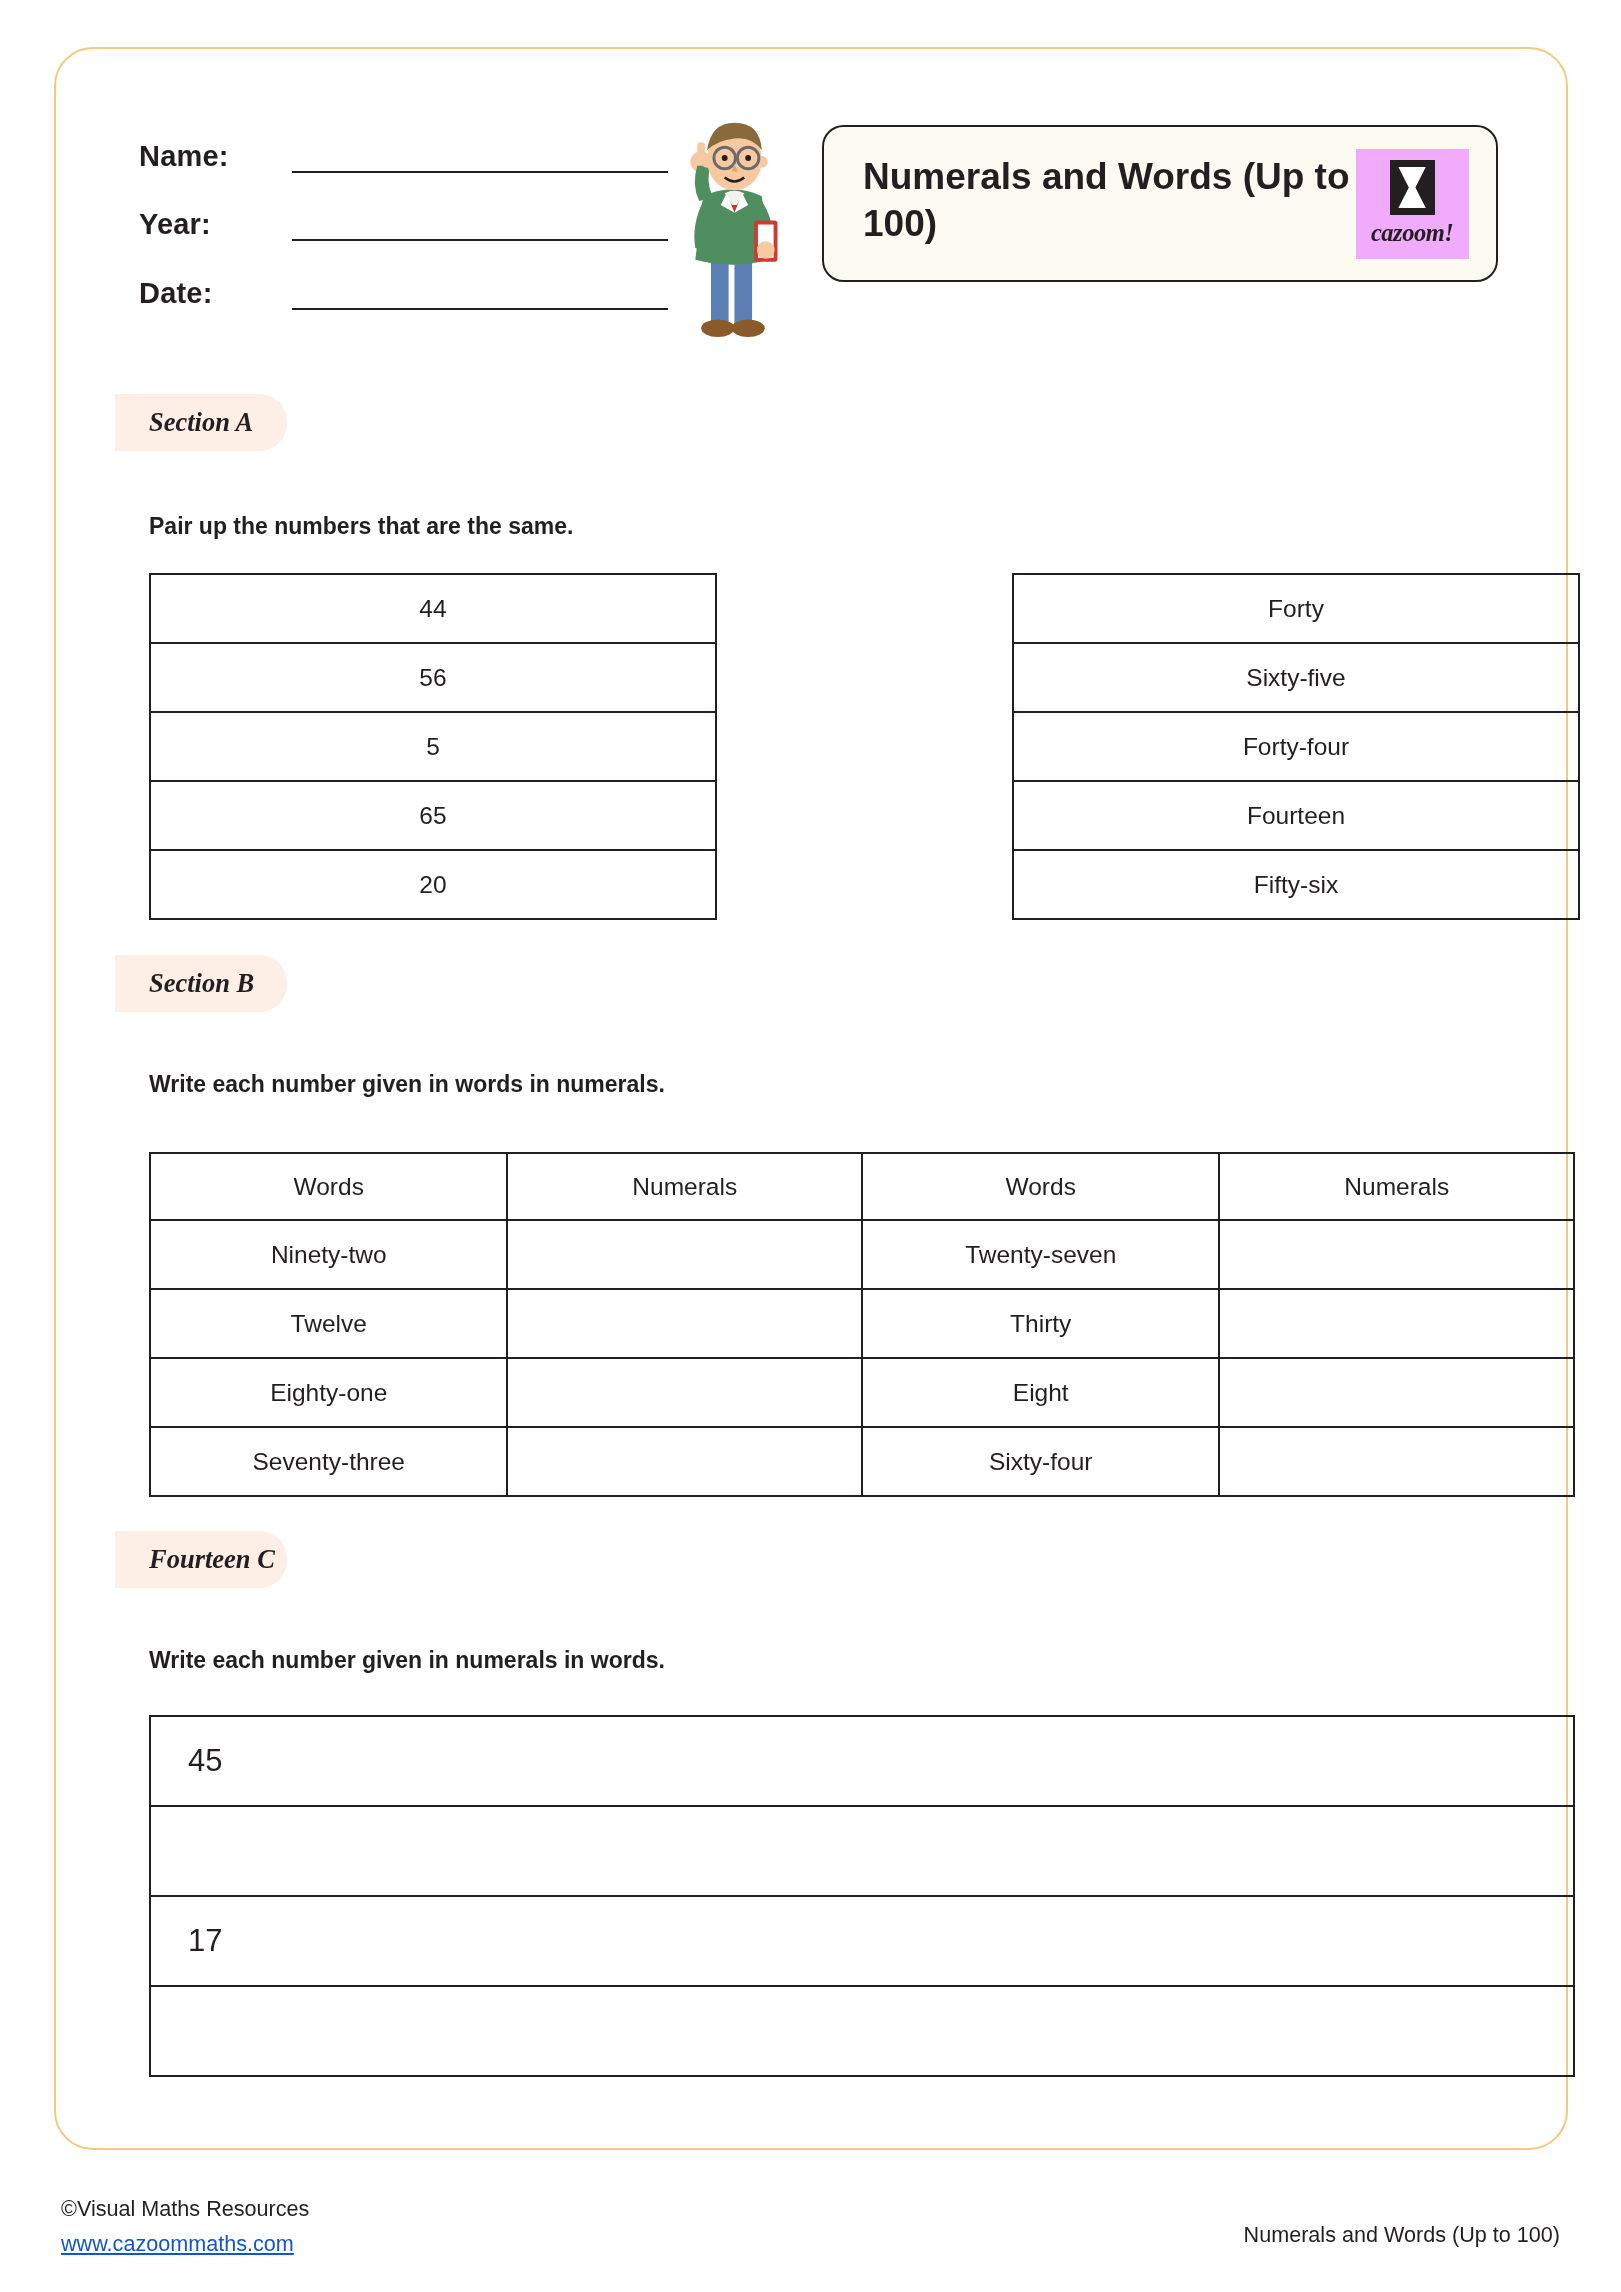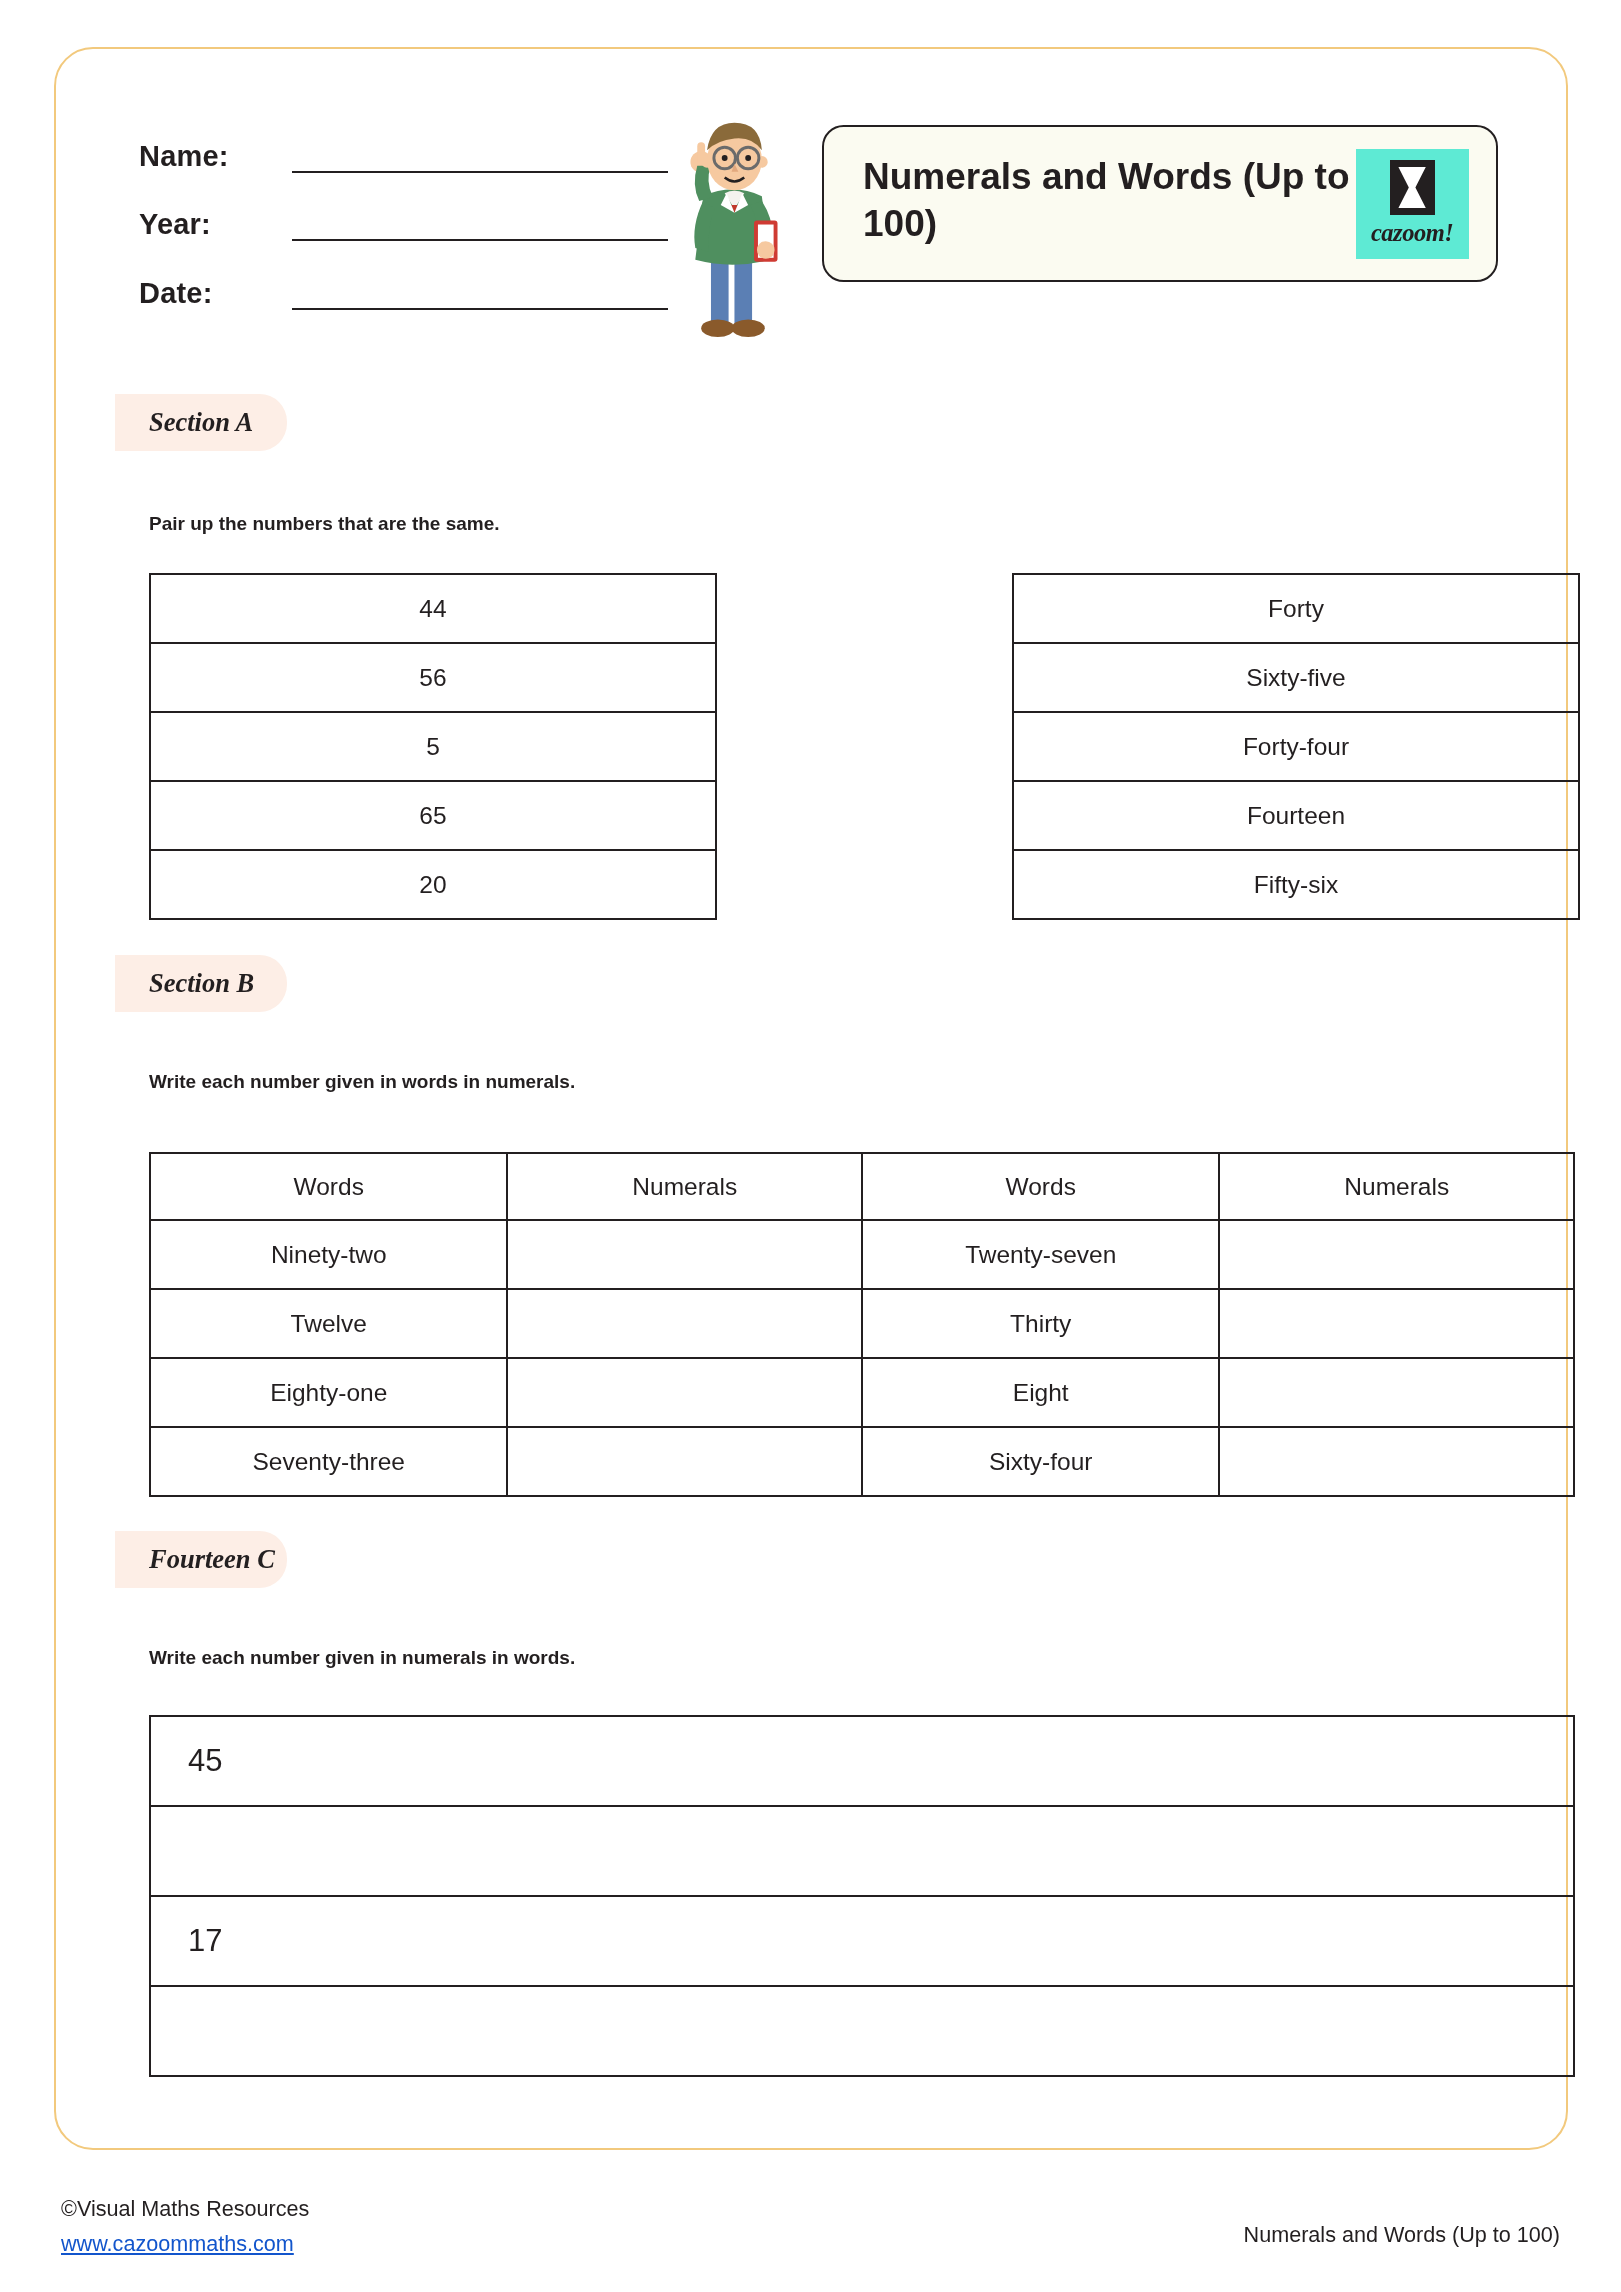--- a/index.html
+++ b/index.html
@@ -85,21 +85,21 @@
     font-weight: bold;
     line-height: 1.25;
     color: #231f20;
   }
   .logo {
     position: absolute;
     right: 27.4px;
     top: 21.6px;
     width: 113px;
     height: 110px;
-    background: #5eead4;
+    background: #f0abfc;
     display: flex;
     flex-direction: column;
     align-items: center;
     justify-content: center;
   }
   .logo-mark {
     width: 45px;
     height: 55px;
     background: #231f20;
     position: relative;
@@ -134,21 +134,21 @@
     padding-left: 34px;
     font-family: "Liberation Serif", serif;
     font-weight: bold;
     font-style: italic;
     font-size: 26.5px;
     color: #231f20;
   }
   .instruction {
     position: absolute;
     left: 93px;
-    font-size: 19px;
+    font-size: 23px;
     font-weight: bold;
     color: #231f20;
   }
 
   
   table {
     position: absolute;
     border-collapse: collapse;
     font-size: 24.5px;
     font-weight: bold;

